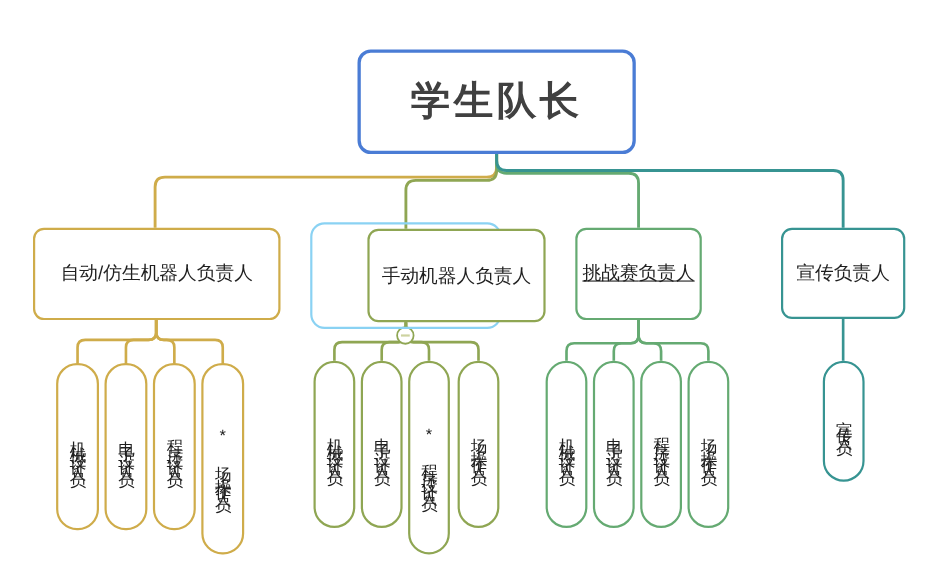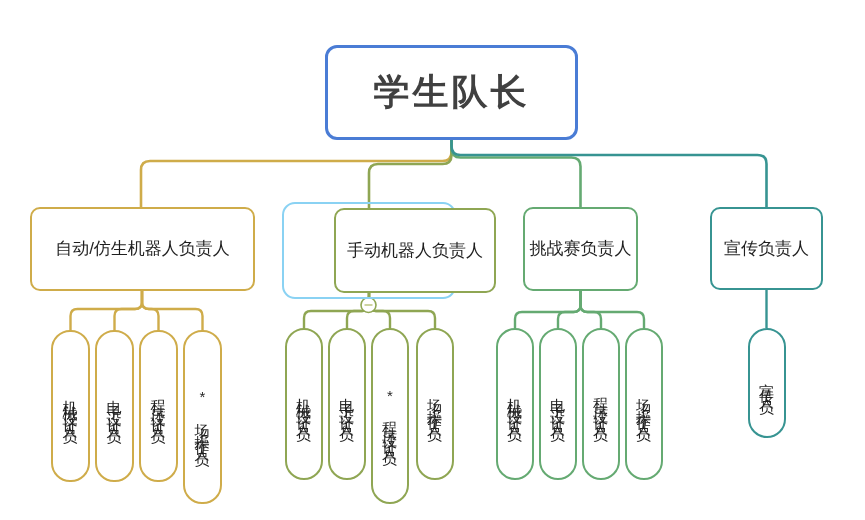--- a/index.html
+++ b/index.html
@@ -83,21 +83,21 @@
   </div>
 
   <div class="node branch-box b1" style="border-color: rgb(207, 172, 74);">
     <div>自动/仿生机器人</div>
     <div>负责人</div>
   </div>
   <div class="node branch-box b2" style="border-color: rgb(143, 166, 83);">
     <div>手动机器人</div>
     <div>负责人</div>
   </div>
-  <div class="node branch-box b3" style="border-color: rgb(101, 170, 114);">
+  <div class="node branch-box b3" style="border-color: rgb(101, 170, 114); text-decoration: underline;">
     <div>挑战赛</div>
     <div>负责人</div>
   </div>
   <div class="node branch-box b4" style="border-color: rgb(55, 148, 146);">
     <div>宣传</div>
     <div>负责人</div>
   </div>
 
   <div class="capsule g1" style="left: 51px; top: 330px; height: 152px; border-color: rgb(207, 172, 74);">
     <span>机械设计人员</span>

